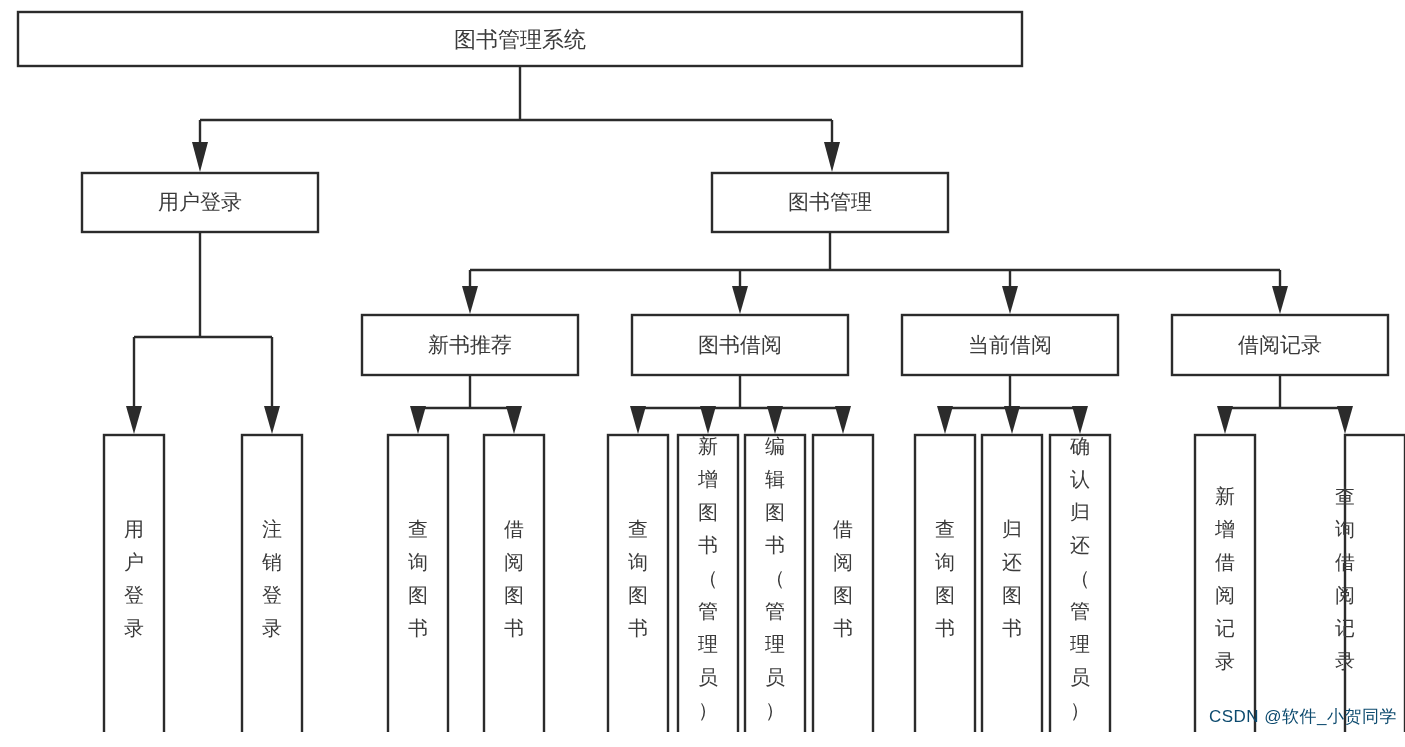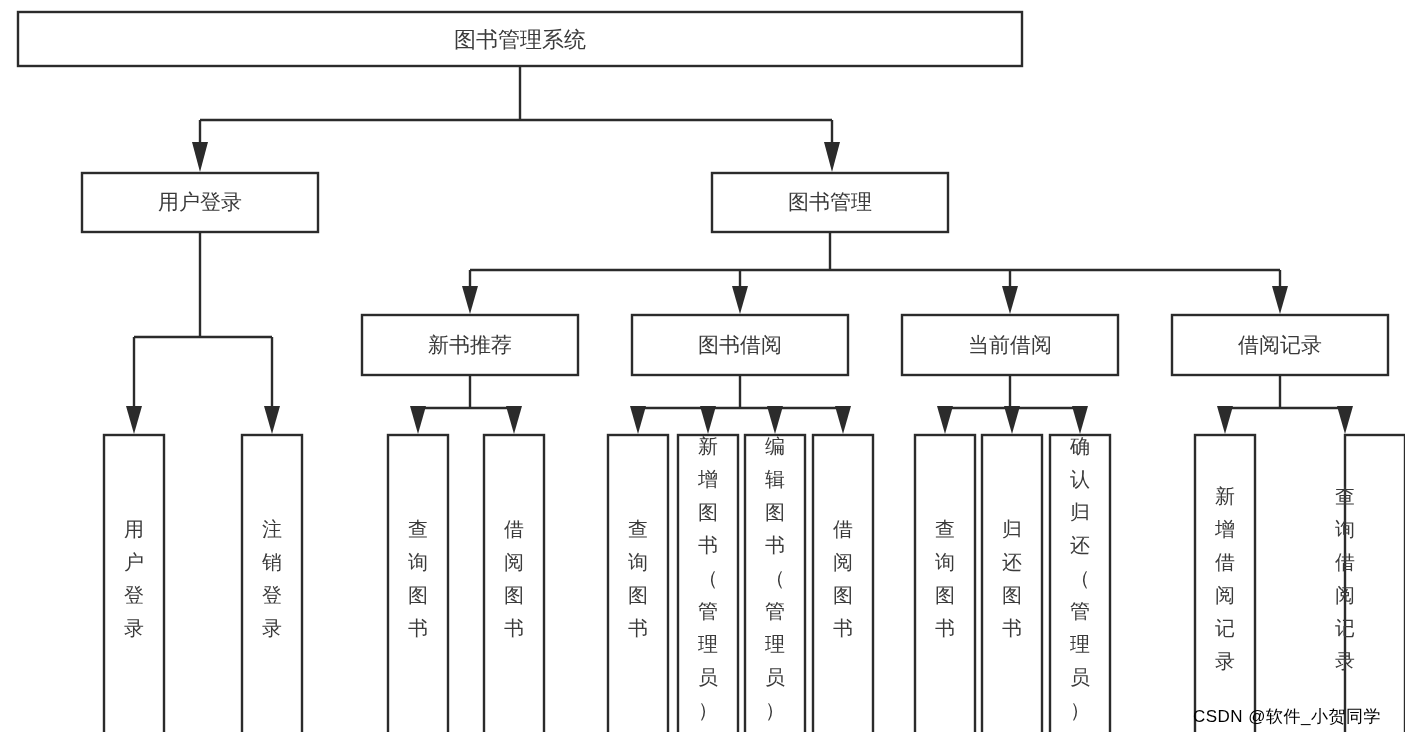--- a/index.html
+++ b/index.html
@@ -49,23 +49,23 @@
     stroke: #2b2b2b;
     stroke-width: 2.4;
     fill: none;
   }
   .link-head {
     fill: #2b2b2b;
     stroke: none;
   }
   .watermark {
     position: absolute;
-    right: 24px;
+    right: 8px;
     bottom: 4px;
-    color: #000000;
+    color: #0c4a6e;
     font-size: 17px;
     font-family: "Liberation Sans", "DejaVu Sans", sans-serif;
     white-space: nowrap;
     letter-spacing: 0.5px;
     margin-top: 40px;
   }
 </style>
 </head>
 <body>
 

